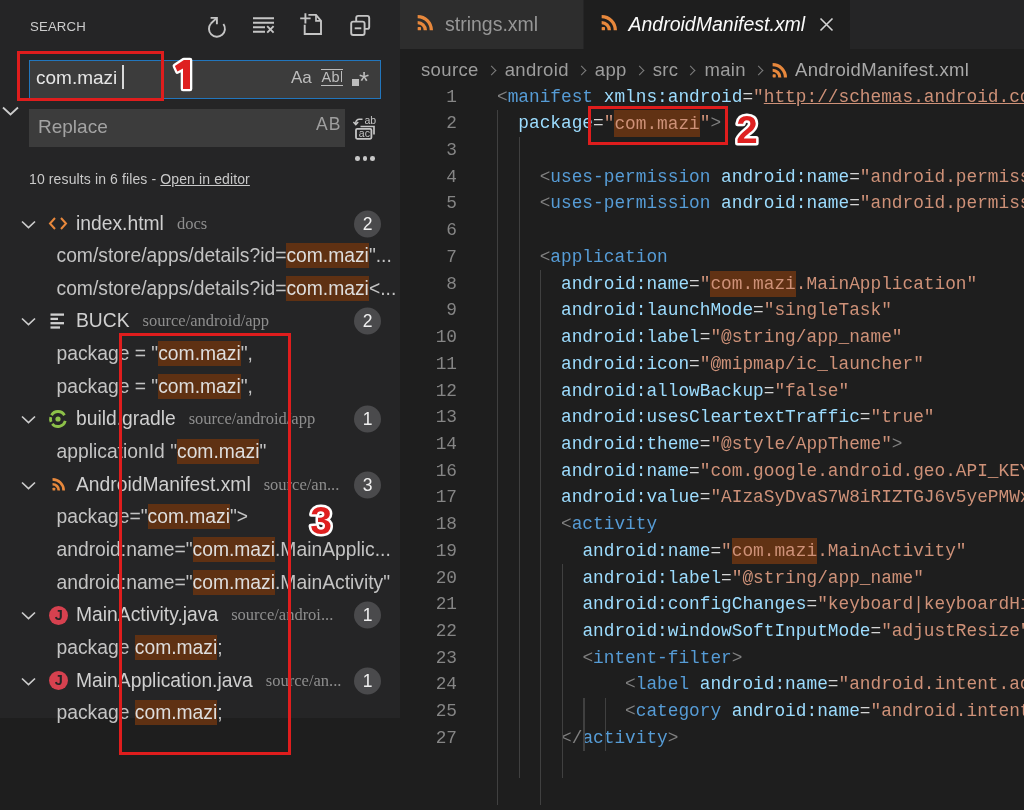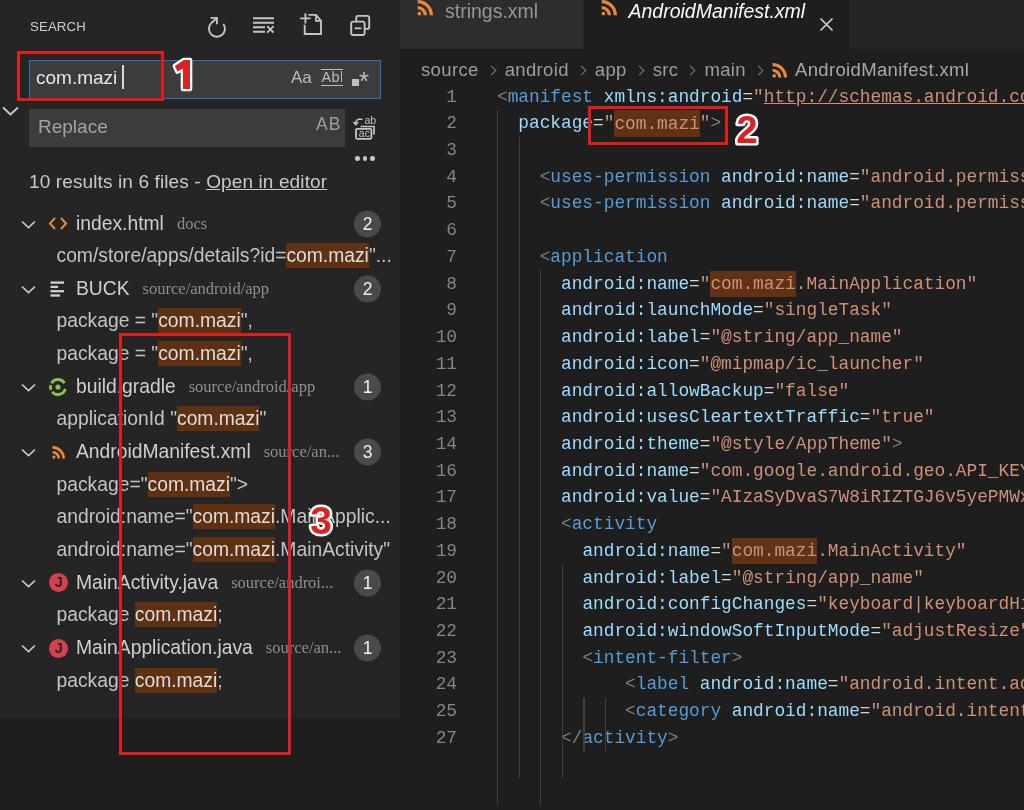--- a/index.html
+++ b/index.html
@@ -17,38 +17,38 @@
 #tgAa { left:261px; top:7px; font-size:17px; }
 #tgAb { left:291px; top:8px; font-size:14.5px; border-top:1.7px solid #bdbdbd; border-bottom:1.7px solid #bdbdbd; padding:0 0.5px; line-height:14.5px; letter-spacing:0.3px; }
 #tgRe { left:322px; top:2px; font-size:18.5px; }
 #twistie { position:absolute; left:2px; top:102px; }
 #replaceBox { position:absolute; left:29px; top:108.5px; width:316px; height:38px; background:#3c3c3c; }
 #replaceText { position:absolute; left:9px; top:7px; font-size:19px; color:#a3a3a3; }
 #prAB { position:absolute; left:287px; top:5px; font-size:17.5px; color:#9f9f9f; letter-spacing:1px; }
 #replAll { position:absolute; left:352px; top:115px; }
 #dots { position:absolute; left:355px; top:156px; line-height:0; }
 #dots span { display:inline-block; width:4.6px; height:4.6px; border-radius:50%; background:#c8c8c8; margin-right:3.1px; }
-#resultLine { position:absolute; left:29px; top:171px; font-size:19px; letter-spacing:0.12px; color:#c9c9c9; }
+#resultLine { position:absolute; left:29px; top:171px; font-size:14px; letter-spacing:0.12px; color:#c9c9c9; }
 #resultLine .oie { text-decoration:underline; }
 
 #tree { position:absolute; left:0; top:207.2px; width:400px; }
 .trow { height:32.67px; display:flex; align-items:center; position:relative; white-space:nowrap; overflow:hidden; }
 .chev { margin-left:21px; flex:0 0 15px; }
 .ficon { flex:0 0 20px; margin-left:12px; margin-right:0; display:flex; justify-content:center; }
 .fname { font-size:19.3px; color:#cfcfcf; margin-left:8px; }
 .fpath { font-size:16.5px; color:#8e8e8e; margin-left:13px;font-family:Liberation Serif, serif; }
 .badge { position:absolute; right:19px; top:50%; transform:translateY(-50%);
   min-width:27px; height:27px; border-radius:13.5px; background:#4a4a4c; color:#f0f0f0;
   font-size:17.5px; display:flex; align-items:center; justify-content:center; }
 .mtext { margin-left:56.5px; font-size:19.3px; color:#c3c3c3; }
 .hl { background:#5f3113; color:#dedede; padding:2px 0; }
 
 #edgroup { position:absolute; left:400px; top:0; width:624px; height:810px; background:#1e1e1e; }
 #tabs { position:absolute; left:0; top:0; width:624px; height:49px; background:#252526; }
-.tab { position:absolute; top:0; height:49px; display:flex; }
+.tab { position:absolute; top:0; height:49px; display:flex; align-items:center; }
 #tab1 { left:0; width:183px; background:#2d2d2d; }
 #tab2 { left:183.5px; width:266px; background:#1e1e1e; }
 .tabicon { margin-left:17px; }
 .tabname { font-size:19.5px; margin-left:12px; }
 #tab1 .tabname { color:#969696; }
 #tab2 .tabname { color:#fbfbfb; font-style:italic; }
 #tabclose { margin-left:13px; display:flex; align-items:center; }
 #crumbs { position:absolute; left:21px; top:59px; font-size:18.5px; letter-spacing:0.35px; color:#9d9d9d;
   display:flex; align-items:center; height:22px; }
 .csep { display:inline-block; width:7px; height:7px; border-top:1.6px solid #7e7e7e;
@@ -127,20 +127,23 @@
             <svg width="20" height="15" viewBox="0 0 20 15" style="">
               <path d="M7 2 L2 7.5 L7 13 M13 2 L18 7.5 L13 13" fill="none" stroke="#e8883c" stroke-width="2"></path>
             </svg>
           </span>
           <span class="fname">index.html</span>
           <span class="fpath">docs</span>
           <span class="badge">2</span>
         </div>
 <div class="trow">
           <span class="mtext">com/store/apps/details?id=<span class="hl">com.mazi</span>"...</span>
+        </div>
+<div class="trow">
+          <span class="mtext">com/store/apps/details?id=<span class="hl">com.mazi</span>&lt;...</span>
         </div>
 <div class="trow">
           <span class="chev"><svg width="15" height="9" viewBox="0 0 15 9" style="">
               <path d="M1 1.5 L7.5 7.5 L14 1.5" fill="none" stroke="#cccccc" stroke-width="1.7"></path>
             </svg></span>
           <span class="ficon">
             <svg width="16" height="16" viewBox="0 0 16 16" style="">
               <path d="M0.5 1.6 H14" stroke="#d0d0d0" stroke-width="2.3"></path>
               <path d="M0.5 5.9 H8" stroke="#d0d0d0" stroke-width="2.3"></path>
               <path d="M0.5 10.2 H14" stroke="#d0d0d0" stroke-width="2.3"></path>

